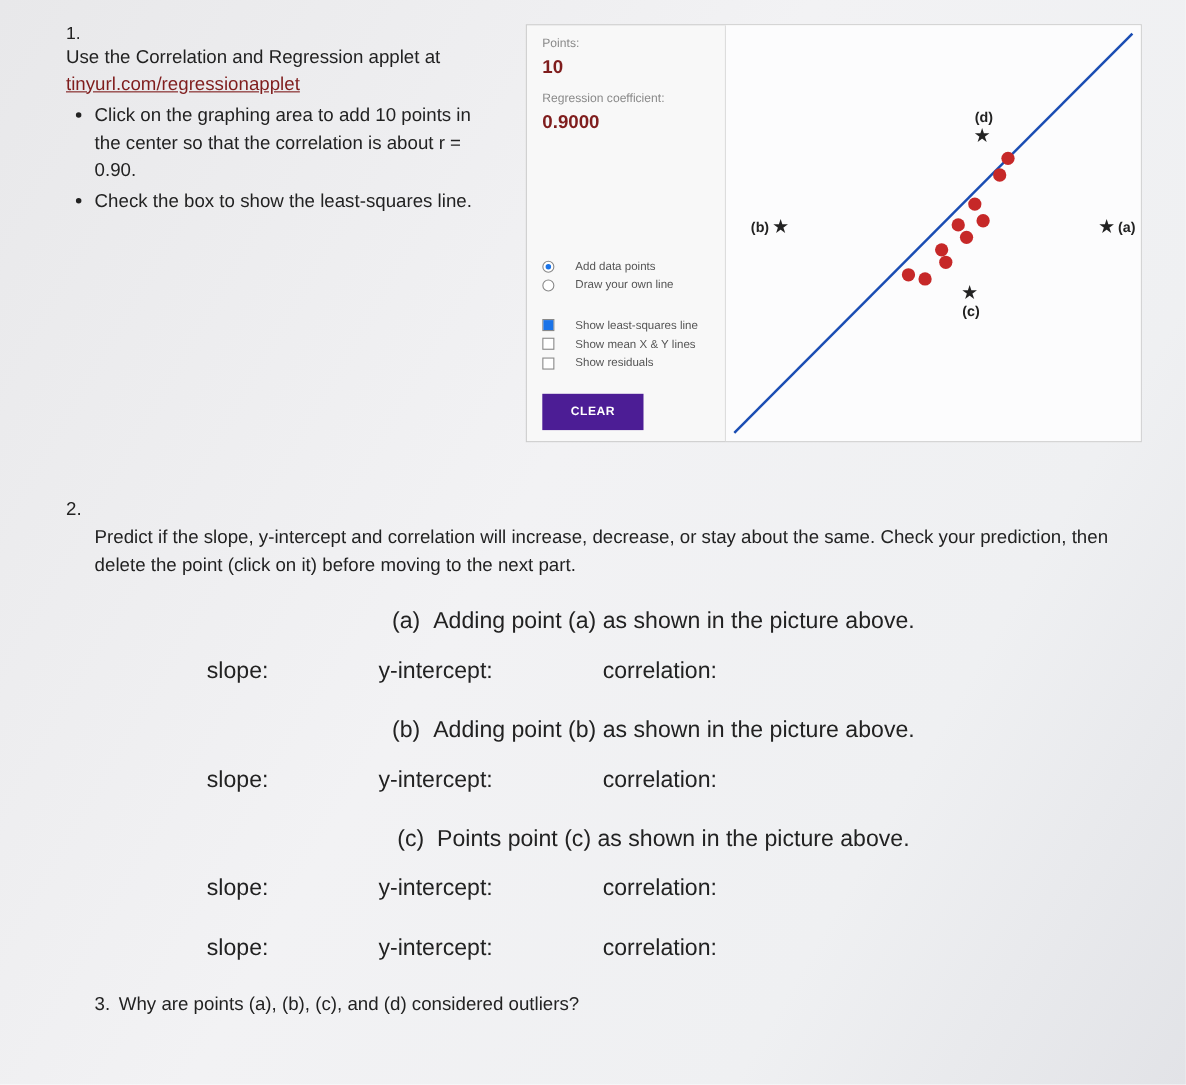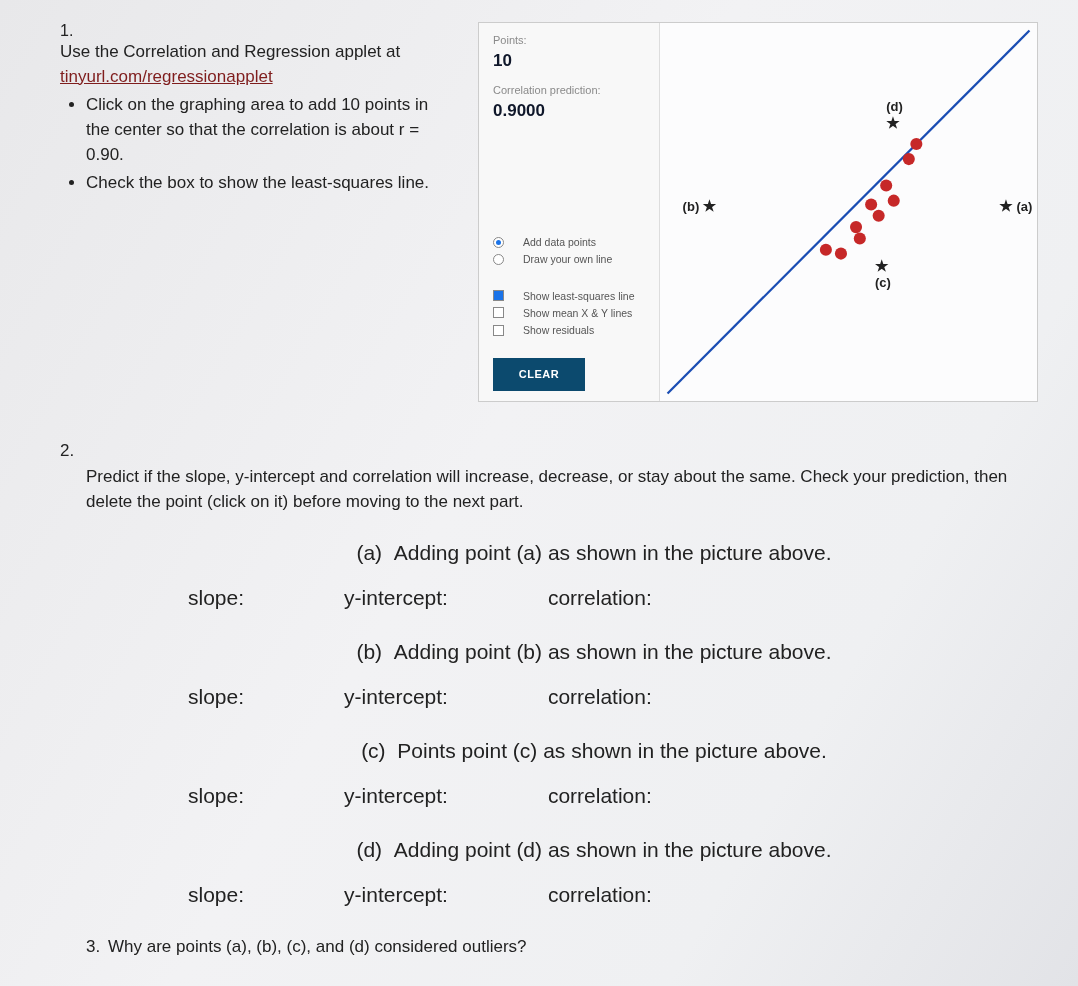--- a/index.html
+++ b/index.html
@@ -39,50 +39,50 @@
   .controls {
     flex: 0 0 180px;
     padding: 10px 10px 10px 14px;
     font-size: 11px;
     color: #555;
     line-height: 1.35;
     display: flex;
     flex-direction: column;
   }
   .ctl-label { color: #8a8a8a; font-size: 11px; }
-  .ctl-value { color: #0f172a; font-size: 17px; font-weight: bold; margin: 2px 0 10px 0; }
+  .ctl-value { color: #7f1d1d; font-size: 17px; font-weight: bold; margin: 2px 0 10px 0; }
   .spacer-mid { flex: 1; }
   .radio-row, .chk-row { margin: 3px 0; display: flex; align-items: center; gap: 19px; font-size: 10.5px; }
   .radio, .chk {
     width: 11px; height: 11px; border: 1px solid #888; background:#fff;
     display:inline-block; flex-shrink:0;
   }
   .radio { border-radius: 50%; }
   .radio.on::after { content:""; display:block; width:5px;height:5px;border-radius:50%;background:#1a73e8;margin:2px; }
   .chk.on::after { content:""; display:block; width:9px;height:9px;background:#1a73e8;margin:0; }
   .grp { margin: 8px 0; }
   .clear-btn {
-    background: #0c4a6e; color: #fff; font-size: 11px; font-weight: bold;
+    background: #4c1d95; color: #fff; font-size: 11px; font-weight: bold;
     padding: 9px 0; width: 92px; text-align: center; letter-spacing: 0.5px;
     margin-top: 10px;
   }
   .plot {
     flex: 1;
     position: relative;
     background: #fcfcfd;
     border-left: 1px solid #ddd;
   }
   .plot svg { position:absolute; inset:0; width:100%; height:100%; }
   .marker {
     position: absolute; font-size: 13px; font-weight: bold; color: #222;
     white-space: nowrap;
   }
   .marker .star { font-size: 15px; }
 
-  .q2 { margin-top: 36px; font-size: 17px; line-height: 1.5; }
+  .q2 { margin-top: 48px; font-size: 17px; line-height: 1.5; }
   .q2-body { margin-left: 26px; display:inline-block; width: calc(100% - 30px); vertical-align: top; }
   .sub { margin: 22px 0 0 90px; font-size: 21px; text-align: center; }
   .sub-head { margin-bottom: 14px; }
   .fields { display: flex; gap: 100px; margin-left: 38px; }
   .q3 { margin: 26px 0 0 26px; font-size: 17px; }
 </style>
 </head>
 <body>
 
 <div class="page">
@@ -96,21 +96,21 @@
           <li>Click on the graphing area to add 10 points in the center so that the correlation is about r = 0.90.</li>
           <li>Check the box to show the least-squares line.</li>
         </ul>
       </span>
     </div>
 
     <div class="applet">
       <div class="controls">
         <div class="ctl-label">Points:</div>
         <div class="ctl-value">10</div>
-        <div class="ctl-label">Correlation prediction:</div>
+        <div class="ctl-label">Regression coefficient:</div>
         <div class="ctl-value">0.9000</div>
 
         <div class="spacer-mid"></div>
 
         <div class="grp">
           <div class="radio-row">
             <span class="radio on"></span>
             <span>Add data points</span>
           </div>
           <div class="radio-row">
@@ -193,21 +193,20 @@
     <div class="sub">
       <div class="sub-head"><span>(c)</span>&nbsp;&nbsp;<span>Points point (c) as shown in the picture above.</span></div>
       <div class="fields">
         <span>slope:</span>
         <span>y-intercept:</span>
         <span>correlation:</span>
       </div>
     </div>
 
     <div class="sub">
-      <div class="sub-head"><span>(d)</span>&nbsp;&nbsp;<span>Adding point (d) as shown in the picture above.</span></div>
       <div class="fields">
         <span>slope:</span>
         <span>y-intercept:</span>
         <span>correlation:</span>
       </div>
     </div>
   </div>
 
   <div class="q3">
     <span class="num" style="width:22px;">3.</span><span>Why are points (a), (b), (c), and (d) considered outliers?</span>

